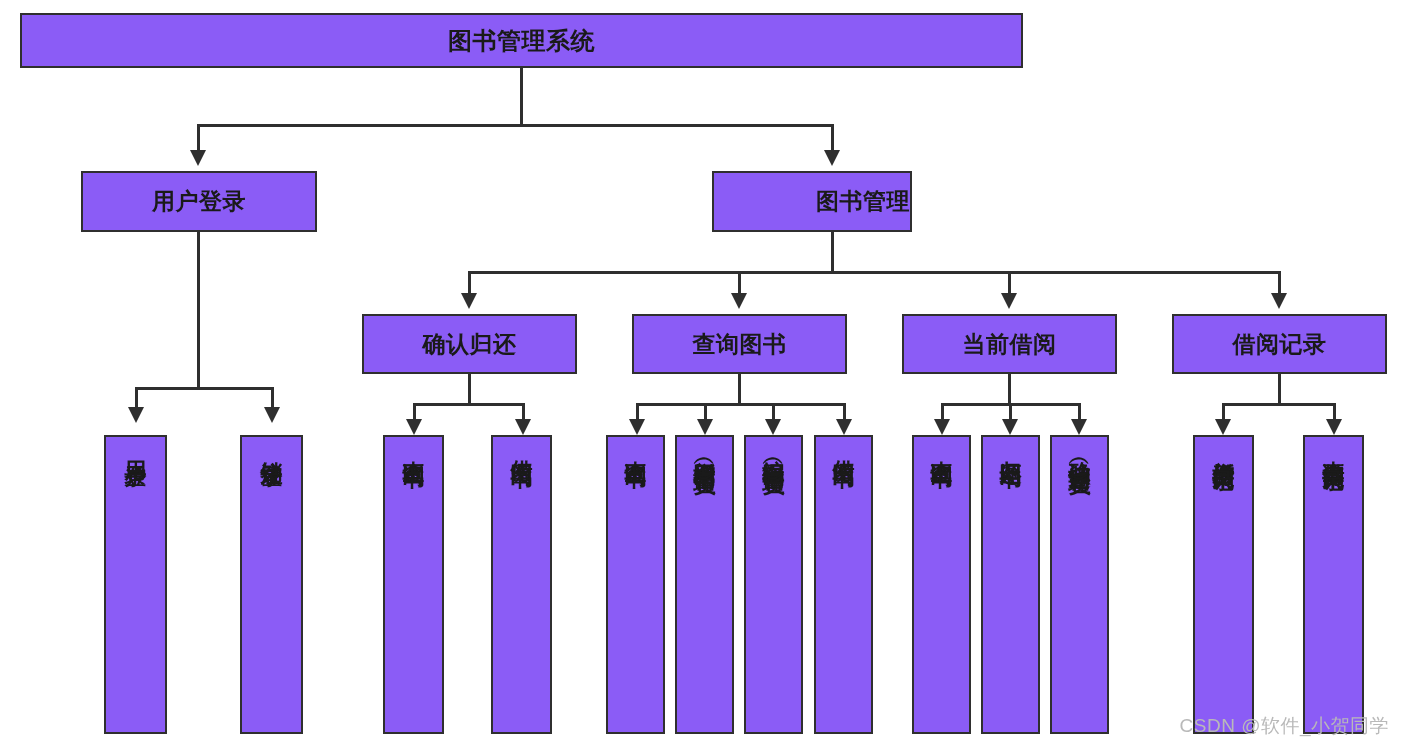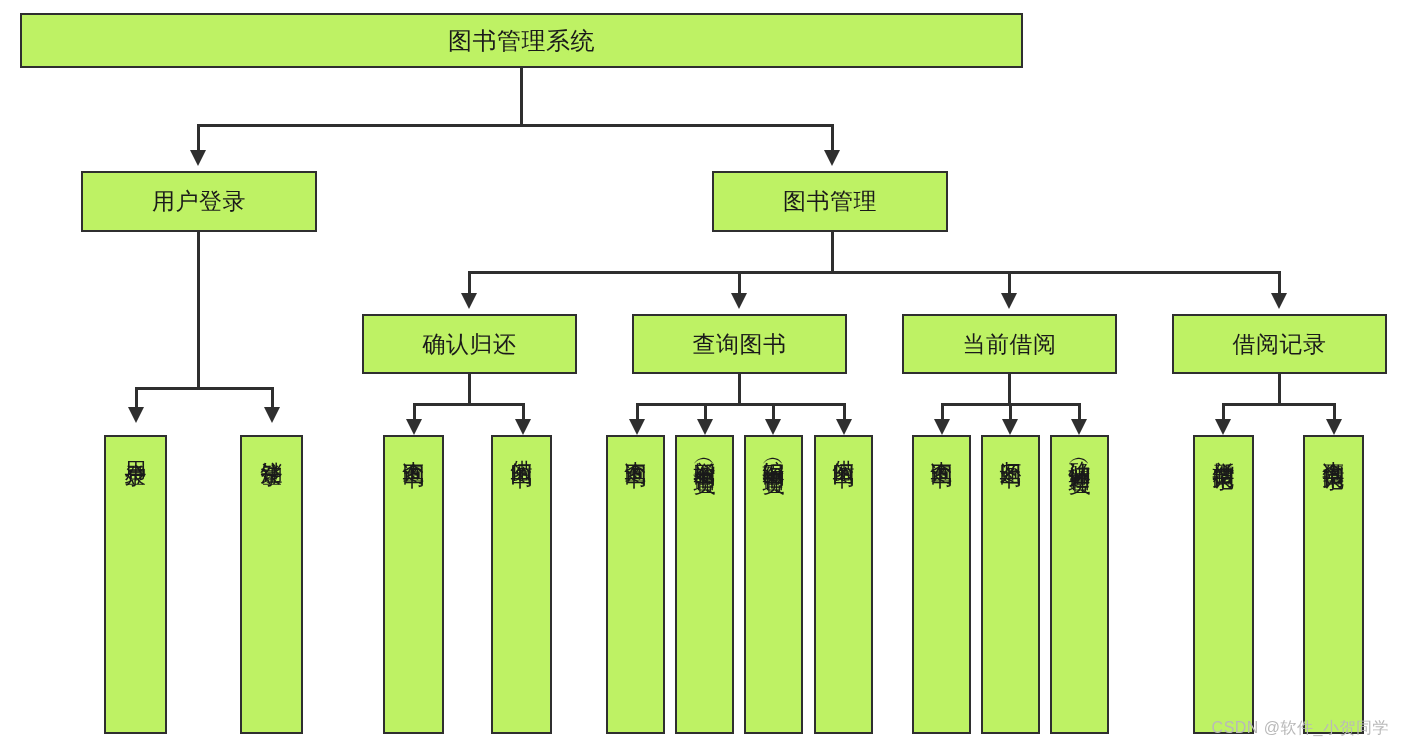--- a/index.html
+++ b/index.html
@@ -15,25 +15,26 @@
     width: 1405px;
     height: 747px;
     background: #ffffff;
     overflow: hidden;
   }
   
   .node {
     position: absolute;
     box-sizing: border-box;
     border: 2.5px solid #2f2f2f;
-    background: #bef264;
+    background: #8b5cf6;
     display: flex;
     align-items: center;
     justify-content: center;
     color: #1a1a1a;
+    font-weight: bold;
   }
   .node-label {
     display: block;
     text-align: center;
     line-height: 1.15;
     white-space: nowrap;
   }
   
   .node.horiz .node-label {
     font-size: 23px;
@@ -70,21 +71,21 @@
     height: 0;
     border-left: 8px solid transparent;
     border-right: 8px solid transparent;
     border-top: 16px solid #2f2f2f;
   }
   
   #watermark {
     position: absolute;
     right: 16px;
     bottom: 8px;
-    font-size: 16px;
+    font-size: 19px;
     color: #b9b9b9;
     white-space: nowrap;
     letter-spacing: 0.5px;
   }
 </style>
 </head>
 <body>
 
 <div id="canvas">
 
@@ -95,21 +96,21 @@
   <div class="conn vline" style="left:520px; top:68px; width:2.5px; height:57px;"></div>
   <div class="conn hline" style="left:197px; top:124px; width:637px; height:2.5px;"></div>
   <div class="conn vline" style="left:197px; top:124px; width:2.5px; height:26px;"></div>
   <div class="conn vline" style="left:831px; top:124px; width:2.5px; height:26px;"></div>
   <div class="arrow" style="left:190px; top:150px;"></div>
   <div class="arrow" style="left:824px; top:150px;"></div>
 
   <div class="node horiz" style="left:81px; top:171px; width:236px; height:61px;">
     <span class="node-label">用户登录</span>
   </div>
-  <div class="node horiz" style="left:712px; top:171px; width:236px; height:61px;">
+  <div class="node horiz" style="left:712px; top:171px; width:200px; height:61px;justify-content:flex-end;">
     <span class="node-label">图书管理</span>
   </div>
 
   <div class="conn vline" style="left:197px; top:232px; width:2.5px; height:157px;"></div>
   <div class="conn hline" style="left:135px; top:387px; width:139px; height:2.5px;"></div>
   <div class="conn vline" style="left:135px; top:387px; width:2.5px; height:20px;"></div>
   <div class="conn vline" style="left:271px; top:387px; width:2.5px; height:20px;"></div>
   <div class="arrow" style="left:128px; top:407px;"></div>
   <div class="arrow" style="left:264px; top:407px;"></div>
 

